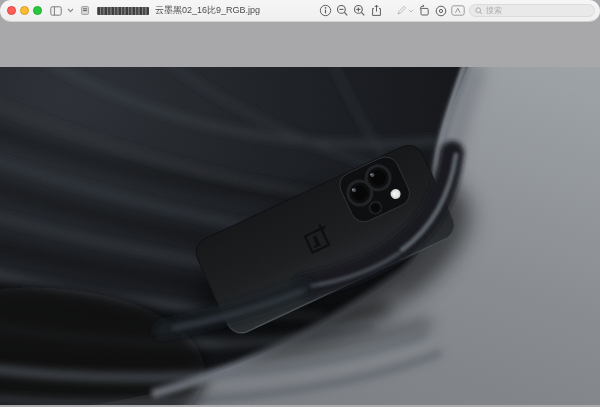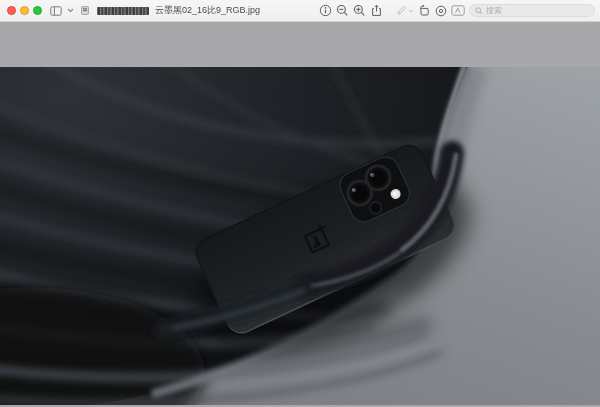--- a/index.html
+++ b/index.html
@@ -6,21 +6,21 @@
   body{
     width:600px;height:407px;position:relative;overflow:hidden;
     font-family:"Liberation Sans",sans-serif;
     background:#a8a8aa;
   }
   
   .titlebar{
     position:absolute;top:0;left:0;width:600px;height:22px;
     background:linear-gradient(#f7f6f6,#f0efef);
     border-bottom:1px solid #d2d1d1;
-    display:flex;align-items:center;box-sizing:border-box;
+    display:flex;align-items:center;box-sizing:border-box;border-radius:11px;
   }
   .traffic{display:flex;align-items:center;gap:4px;margin-left:7px;}
   .tl{width:7px;height:7px;border-radius:50%;display:inline-block;}
   .tl.red{background:#ff5f57;border:0.5px solid #e0443e;}
   .tl.yellow{background:#febc2e;border:0.5px solid #d69e24;}
   .tl.green{background:#28c840;border:0.5px solid #1faa33;}
   .tb-icon{display:inline-flex;align-items:center;justify-content:center;flex:0 0 auto;}
   .smudge{
     width:52px;height:8px;border-radius:1px;margin-left:8px;opacity:.85;flex:0 0 auto;
     background:repeating-linear-gradient(90deg,#4c4c4c 0 1px,#1f1f1f 1px 3px,#6e6e6e 3px 4px,#2d2d2d 4px 6px,#585858 6px 7px);

